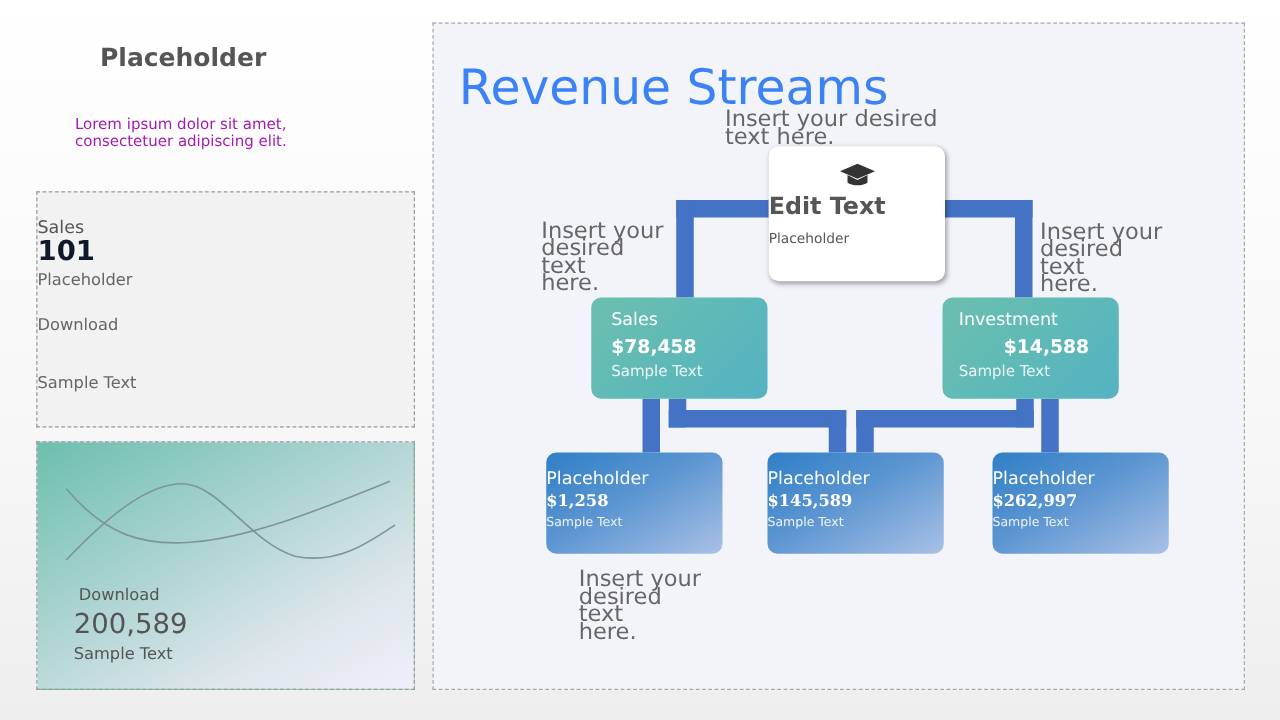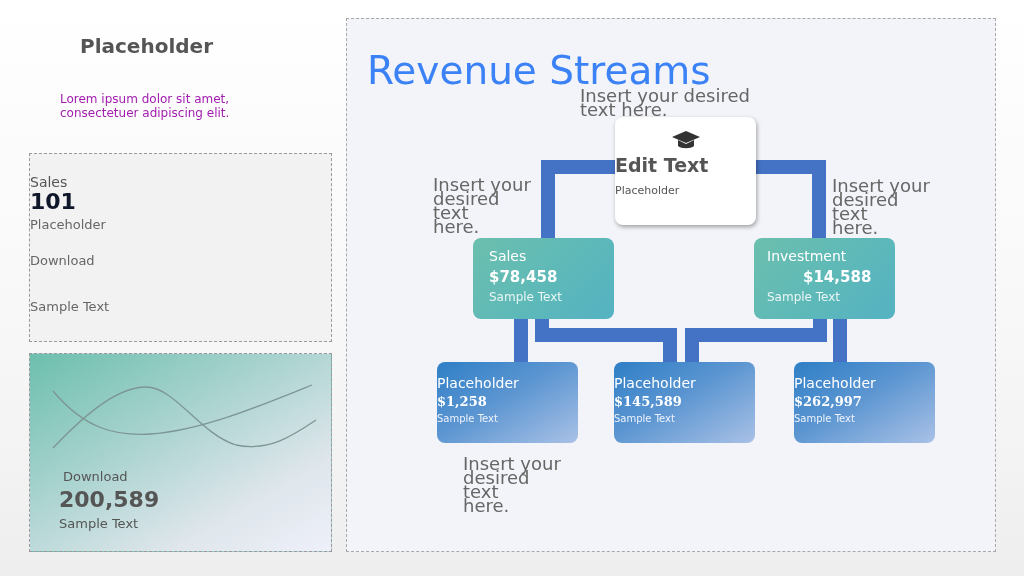--- a/index.html
+++ b/index.html
@@ -18,21 +18,21 @@
   
   .card1 { left:29px; top:153px; width:303px; height:189px; box-sizing:border-box;
            background:#f2f2f2; border:1px dashed #9a9a9a; }
   .card2 { left:29px; top:353px; width:303px; height:199px; box-sizing:border-box;
            background: linear-gradient(150deg, #6cbfad 0%, #a9d3cf 40%, #dfe6ec 75%, #eef0f9 100%);
            border:1px dashed #9a9a9a; overflow:hidden; }
   .c1-lbl { width:100%; font-size:14px; color:#555; }
   .c1-val { width:100%; font-size:22px; font-weight:bold; color:#0f172a; }
   .c1-sub { width:100%; font-size:13px; color:#666; }
   .c2-lbl { left:33px; top:115px; font-size:13px; color:#555; }
-  .c2-val { left:29px; top:133px; font-size:22px; font-weight:bold; color:#555; }
+  .c2-val { left:29px; top:133px; font-size:22px; font-weight:normal; color:#555; }
   .c2-sub { left:29px; top:162px; font-size:13px; color:#555; }
 
   
   .panel { left:346px; top:18px; width:650px; height:534px; box-sizing:border-box;
            background:#f3f4f9; border:1px dashed #a8a8a8; }
   .title { left:367px; top:48px; font-size:39px; color:#3b82f6; }
   .note { font-size:18px; color:#666; line-height:14px; }
 
   .connectors { left:0; top:0; width:1024px; height:576px; pointer-events:none; }
 

